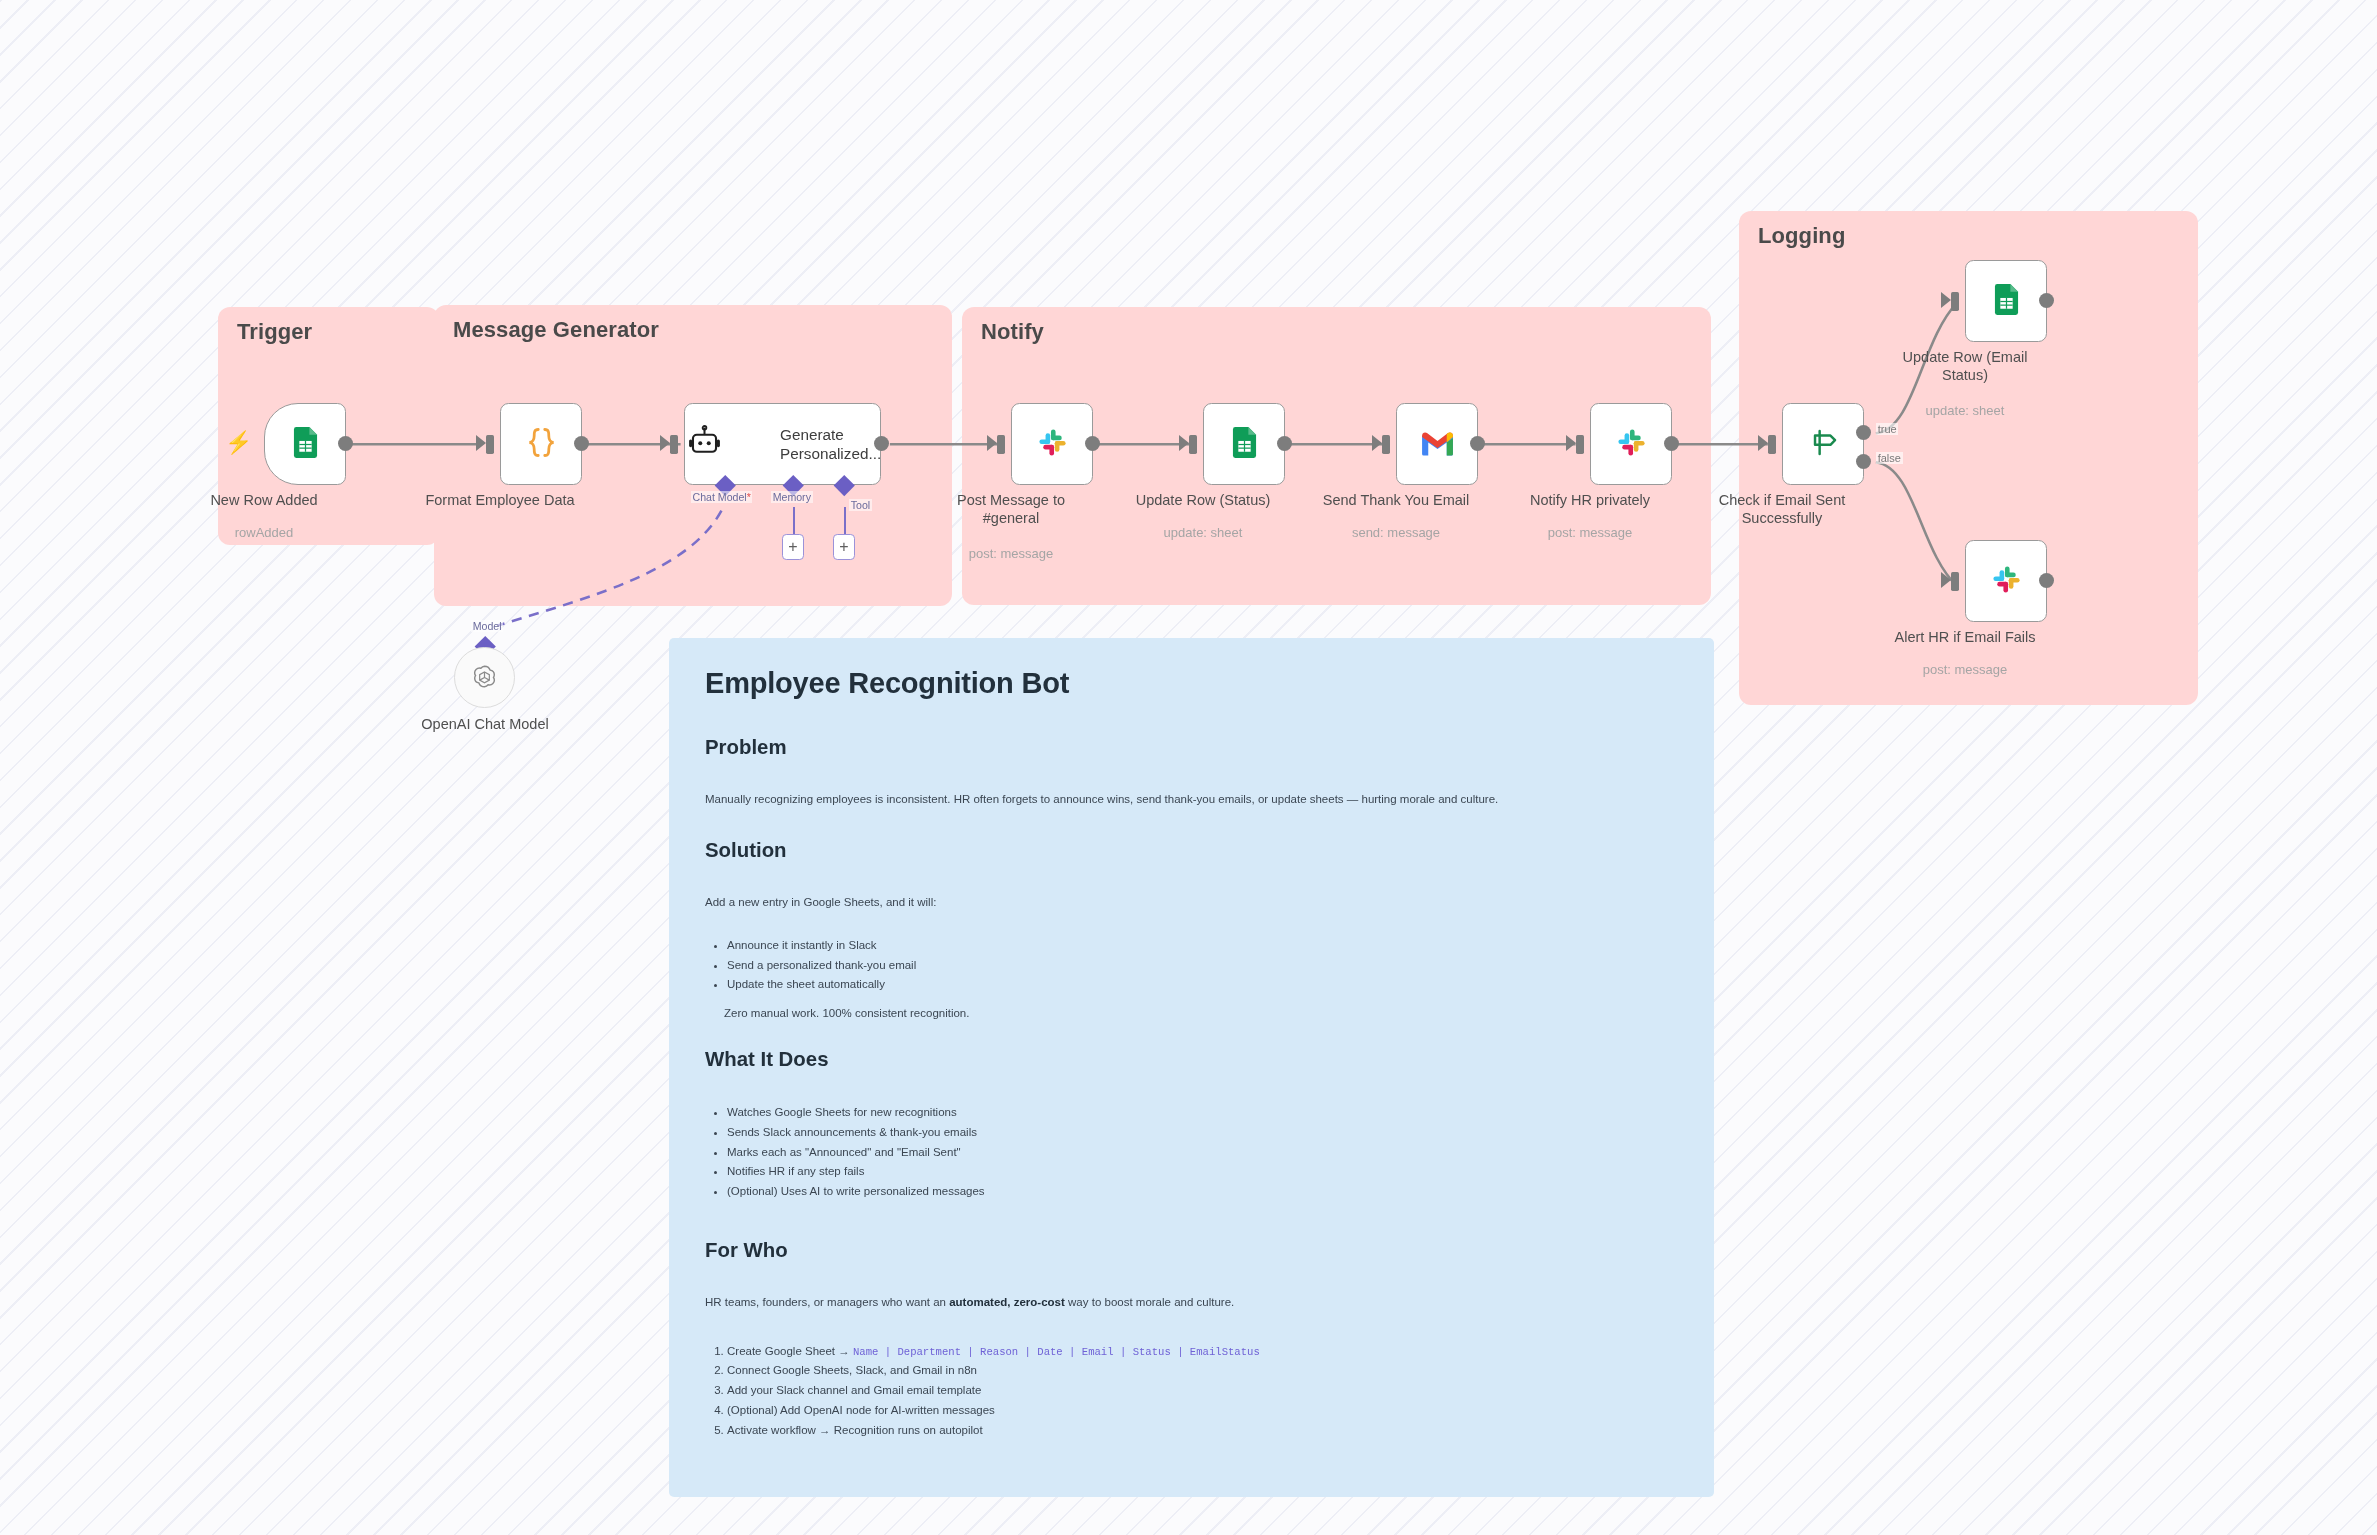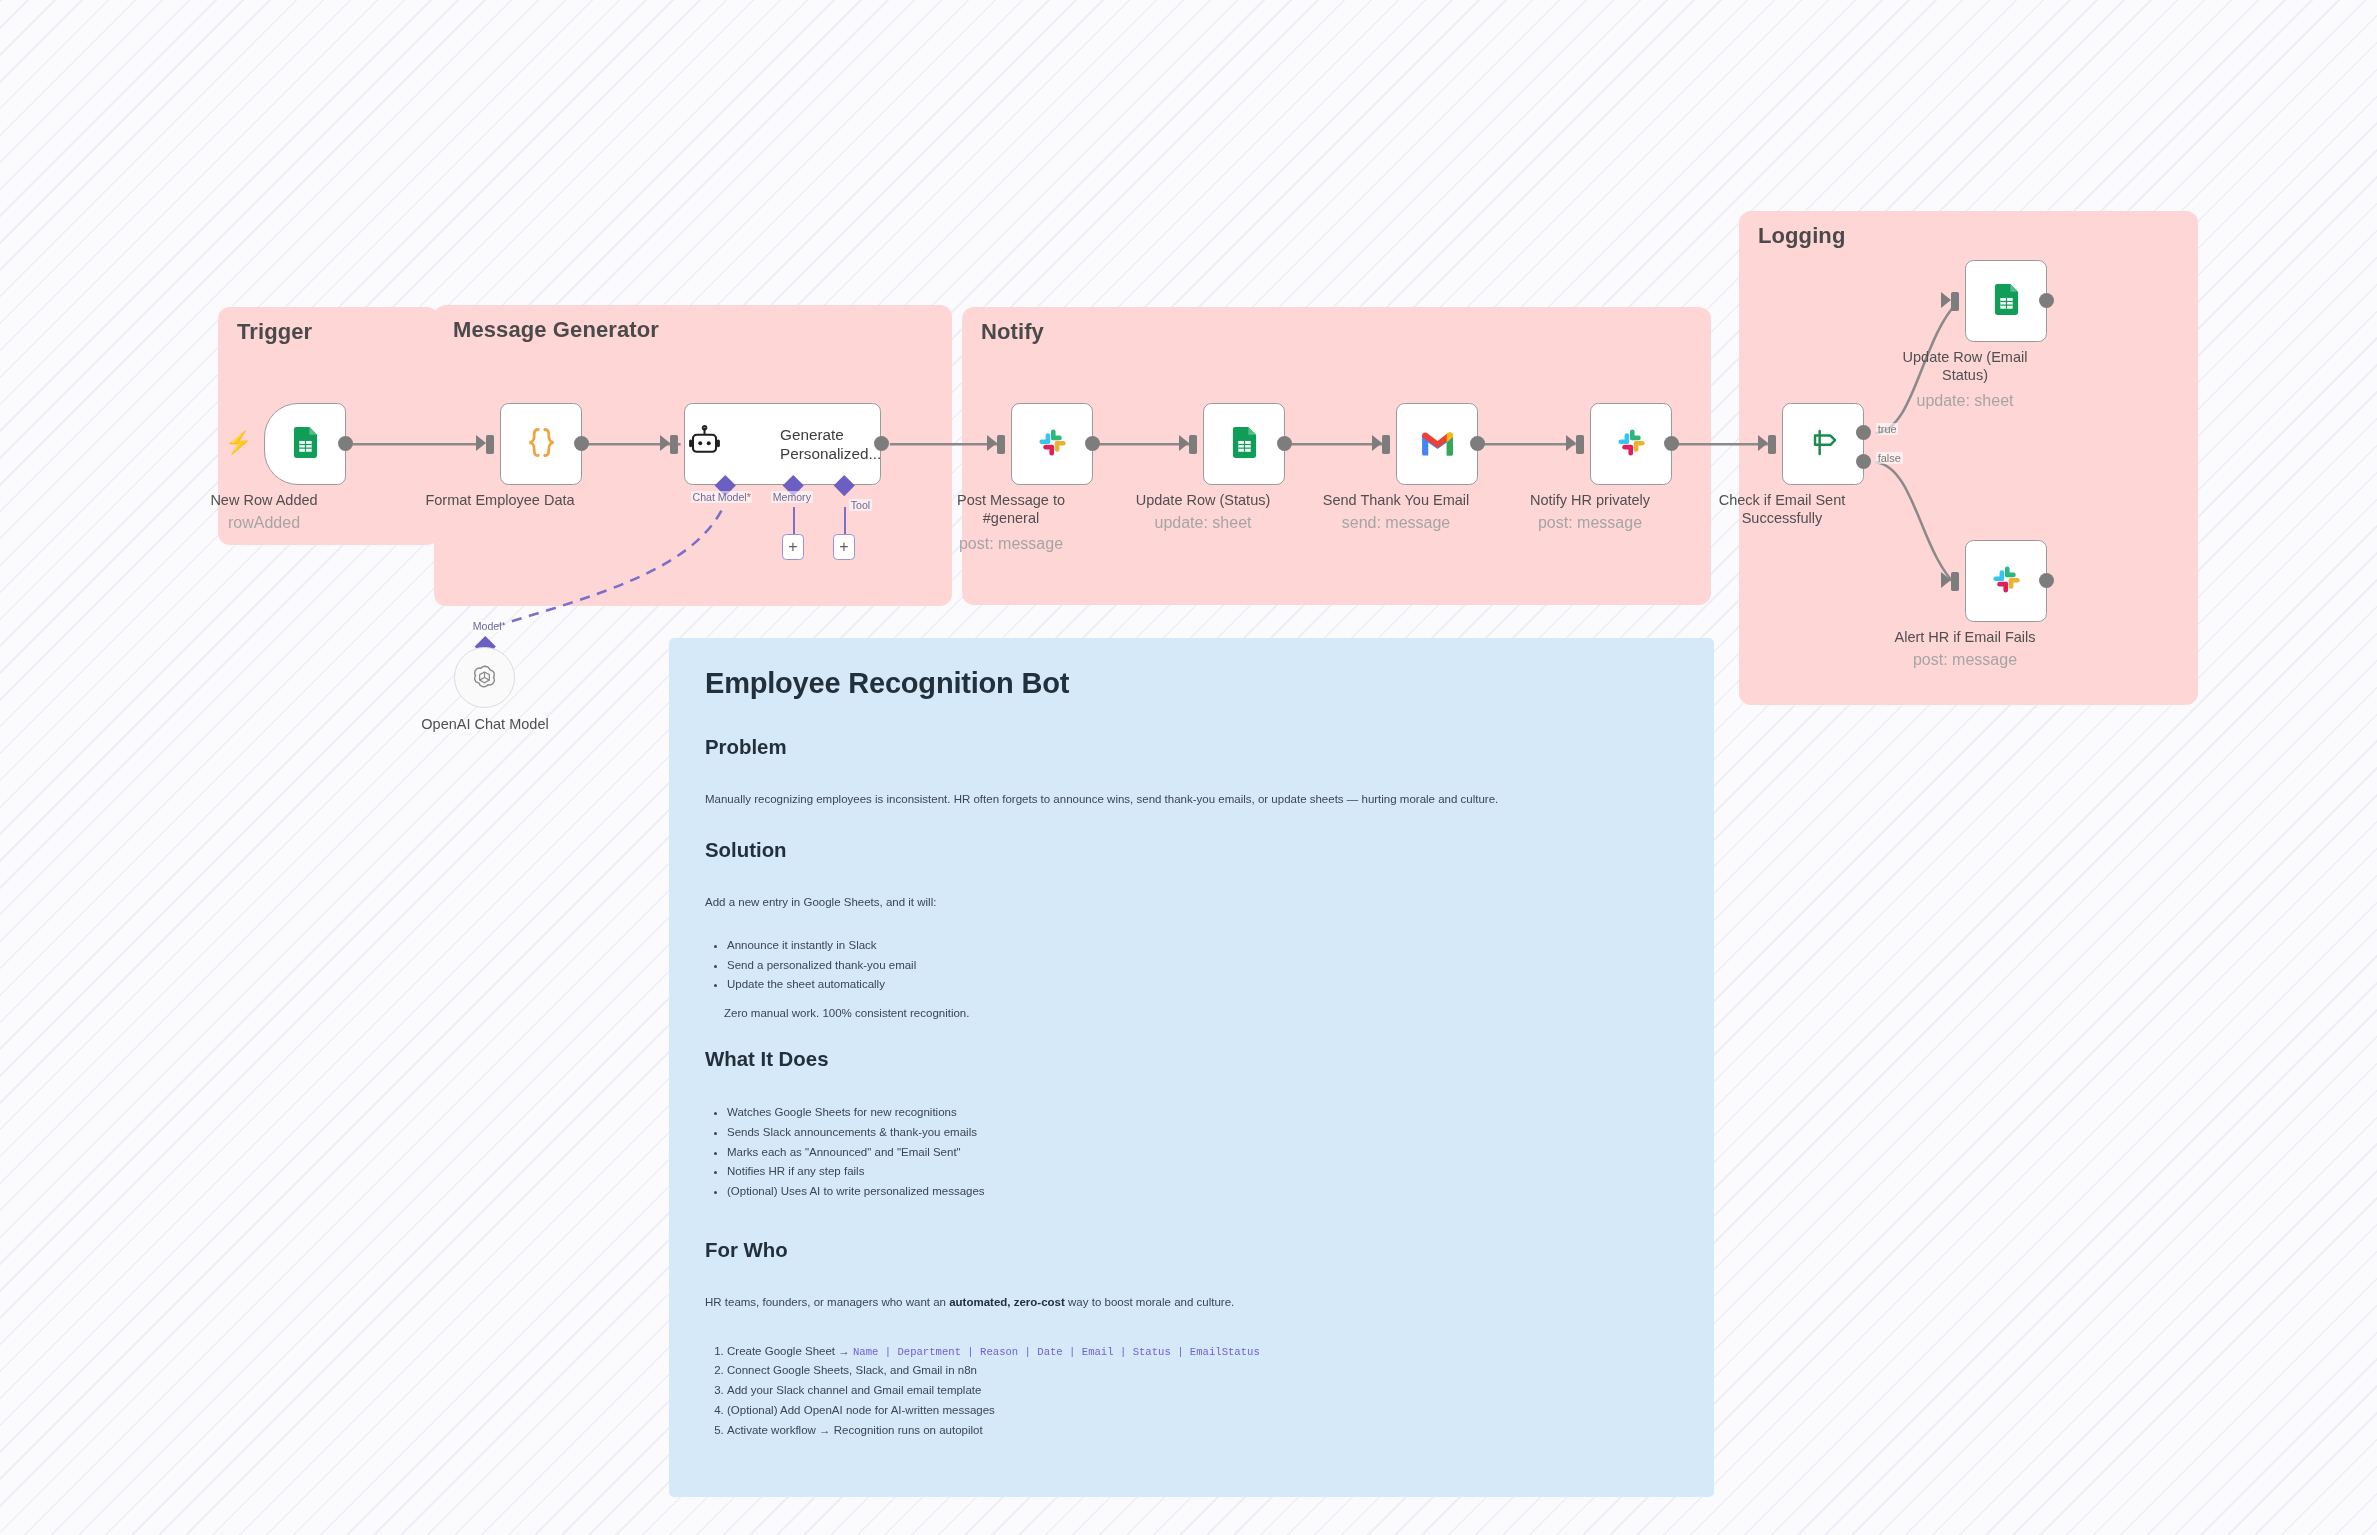--- a/index.html
+++ b/index.html
@@ -53,21 +53,21 @@
   .nbox.wide{width:197px;justify-content:space-between;padding-left:1px;}
   .nbox.wide .icon{margin-right:13.6px;}
   .nlabel{
     position:absolute;top:88px;left:50%;transform:translateX(-50%);
     text-align:center;font-size:14.5px;line-height:1.25;color:#4f4f4f;
     font-weight:400;white-space:nowrap;
   }
   .nlabel.wrap{white-space:normal;width:162px;}
   .nsub{
     position:absolute;left:50%;transform:translateX(-50%);
-    text-align:right;font-size:16px;color:#a5a5a5;white-space:nowrap;
+    text-align:right;font-size:13px;color:#a5a5a5;white-space:nowrap;margin-top:11px;
   }
 
   
   .lmnode{
     position:absolute;width:61px;height:61px;border-radius:50%;
     background:#fafafa;border:1.7px solid #dcdcdc;
     display:flex;align-items:center;justify-content:center;box-sizing:border-box;
   }
 
   

